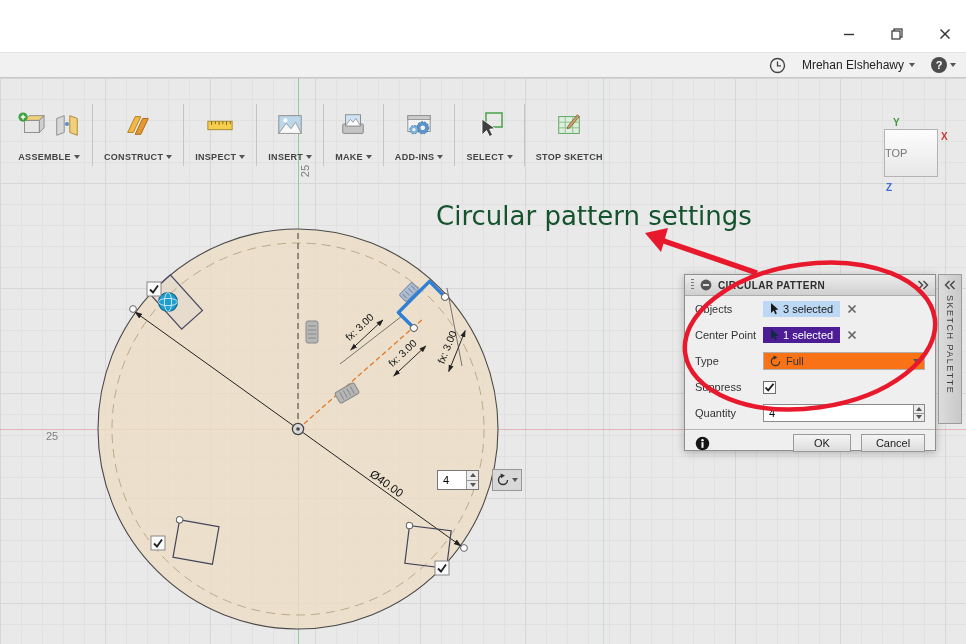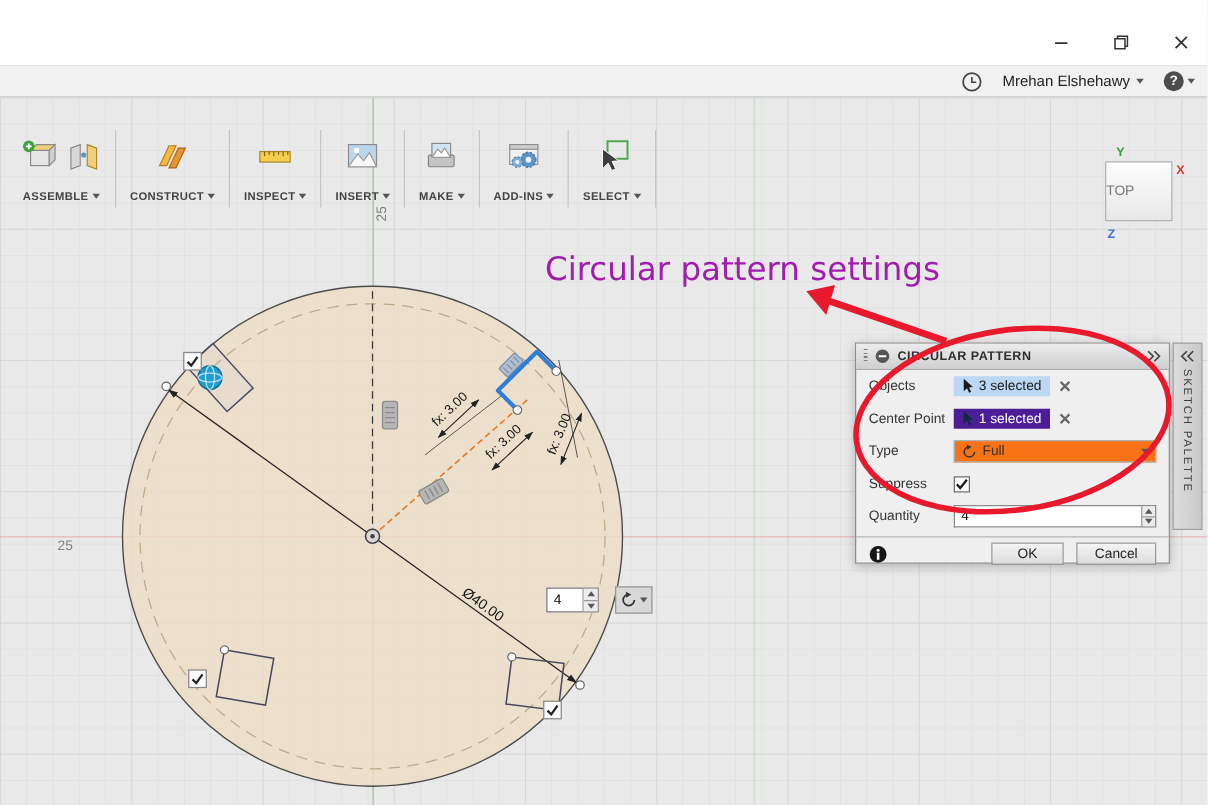--- a/index.html
+++ b/index.html
@@ -56,21 +56,21 @@
   .qty-input { width:28px; border:none; outline:none; font-size:11px; padding-left:5px; font-family:"Liberation Sans",sans-serif; background:transparent; }
   .spinner { width:12px; border-left:1px solid #999; display:flex; flex-direction:column; }
   .spin-btn { flex:1; display:flex; align-items:center; justify-content:center; background:#ececec; }
   .spin-btn + .spin-btn { border-top:1px solid #999; }
   .tri-up { width:0;height:0;border-left:3px solid transparent;border-right:3px solid transparent;border-bottom:4px solid #555; }
   .tri-dn { width:0;height:0;border-left:3px solid transparent;border-right:3px solid transparent;border-top:4px solid #555; }
   .pattern-btn { width:30px; height:22px; background:#d8d8d8; border:1px solid #979797; display:flex; align-items:center; justify-content:center; gap:2px; }
 
   
   .annotation-text { position:absolute; left:436px; top:185px; font-family:"DejaVu Sans",sans-serif;
-                     font-size:26px; color:#a21caf; z-index:6; white-space:nowrap; }
+                     font-size:26px; color:#14532d; z-index:6; white-space:nowrap; }
   .red-overlay { position:absolute; left:0; top:0; width:966px; height:644px; z-index:6; pointer-events:none; }
 
   
   .dialog { position:absolute; left:684px; top:258px; width:252px; height:177px; background:#efefef;
             border:1px solid #8f8f8f; box-shadow:0 2px 8px rgba(0,0,0,.25); z-index:5; font-size:11px; color:#333; }
   .dlg-titlebar { height:21px; background:linear-gradient(#ececec,#cfcfcf); border-bottom:1px solid #adadad;
                   display:flex; align-items:center; padding:0 6px; gap:6px; }
   .dlg-grip { width:3px; height:12px; background:repeating-linear-gradient(to bottom,#7a7a7a 0 1px,transparent 1px 3px); }
   .dlg-title { font-size:10px; font-weight:bold; color:#2e2e2e; letter-spacing:.4px; flex:1; }
   .dlg-row { height:26px; display:flex; align-items:center; padding:12px 10px; }
@@ -245,20 +245,32 @@
           <rect x="11" y="3" width="16" height="14" fill="none" stroke="#53a553" stroke-width="1.6"></rect>
           <path d="M7,9 L7,25 L11.5,20.5 L14.5,26.5 L17.5,25 L14.7,19.2 L20,18.6 Z" fill="#3e3e3e" stroke="#ffffff" stroke-width="0.8"></path>
         </svg>
       </div>
       <div class="tool-label">
         <span>SELECT</span>
         <span class="caret-down"></span>
       </div>
     </div>
 
+    <div class="tool-group" style="border-right:none;">
+      <div class="tool-icons">
+        <svg width="28" height="28" viewBox="0 0 30 30">
+          <rect x="4" y="6" width="22" height="18" fill="#ddeedd" stroke="#5ca05c"></rect>
+          <path d="M4,12 H26 M4,18 H26 M11,6 V24 M19,6 V24" stroke="#8cc08c" stroke-width="1"></path>
+          <path d="M24,4 L14,16 L13,19 L16,18 L26,6 Z" fill="#c9a16a" stroke="#8a6a3a"></path>
+        </svg>
+      </div>
+      <div class="tool-label">
+        <span>STOP SKETCH</span>
+      </div>
+    </div>
   </div>
 
   <div class="viewcube">
     <span>TOP</span>
   </div>
   <span class="axis-label" style="left:893px; top:101px; color:#3a9b3a;">Y</span>
   <span class="axis-label" style="left:941px; top:115px; color:#d2382e;">X</span>
   <span class="axis-label" style="left:886px; top:166px; color:#3f6fd2;">Z</span>
 
   <svg class="sketch-svg" viewBox="0 0 966 644">

